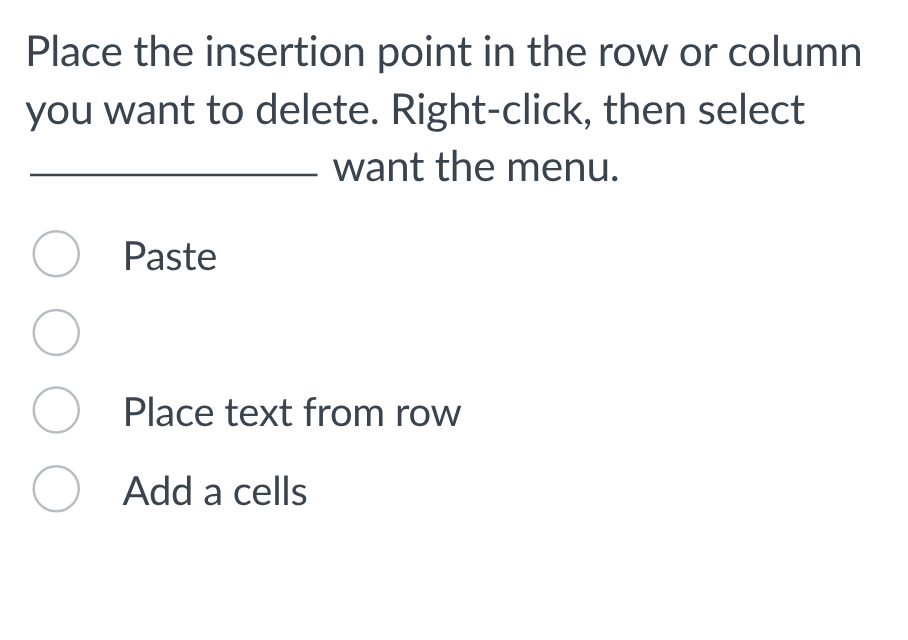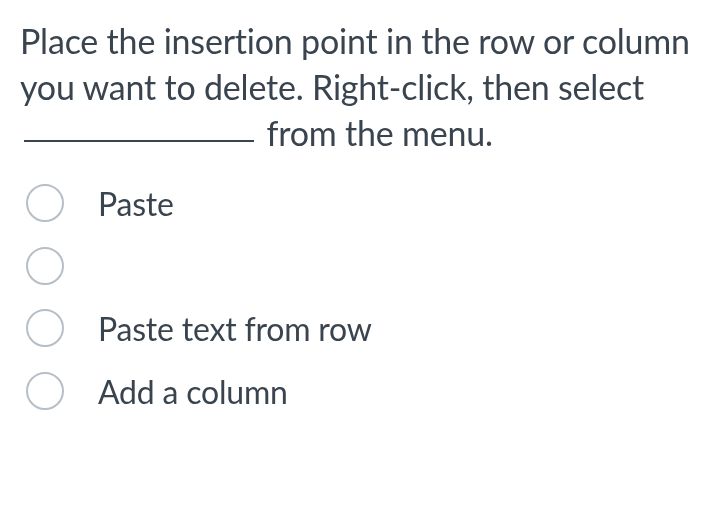--- a/index.html
+++ b/index.html
@@ -56,32 +56,32 @@
       font-size: 32px;
       color: #3a444f;
       font-weight: 400;
       letter-spacing: -0.2px;
     }
   </style>
 </head>
 <body>
 
 <div class="question-text">
-  <span>Place the insertion point in the row or column you want to delete.  Right-click, then select </span><span class="blank"></span><span> from the menu.</span>
+  <span>Place the insertion point in the row or column you want to delete.  Right-click, then select </span><span class="blank"></span><span> want the menu.</span>
 </div>
 
 <div class="options">
   <div class="option-row">
     <div class="radio"></div>
     <div class="option-label">Paste</div>
   </div>
   <div class="option-row">
     <div class="radio"></div>
   </div>
   <div class="option-row">
     <div class="radio"></div>
-    <div class="option-label">Paste text from row</div>
+    <div class="option-label">Place text from row</div>
   </div>
   <div class="option-row">
     <div class="radio"></div>
-    <div class="option-label">Add a column</div>
+    <div class="option-label">Add a cells</div>
   </div>
 </div>
 
 </body></html>

